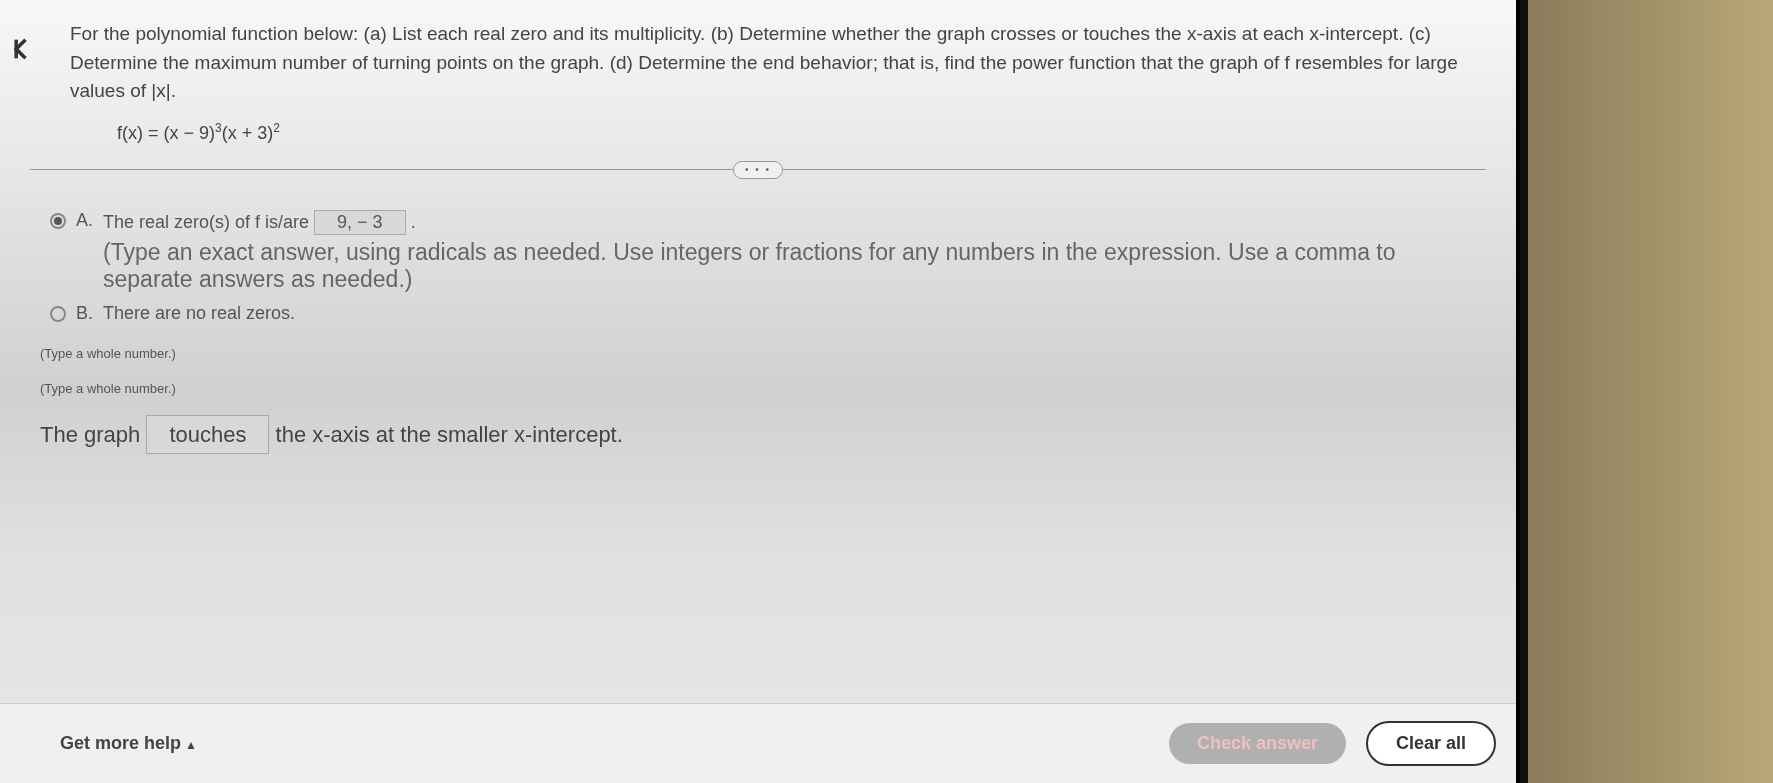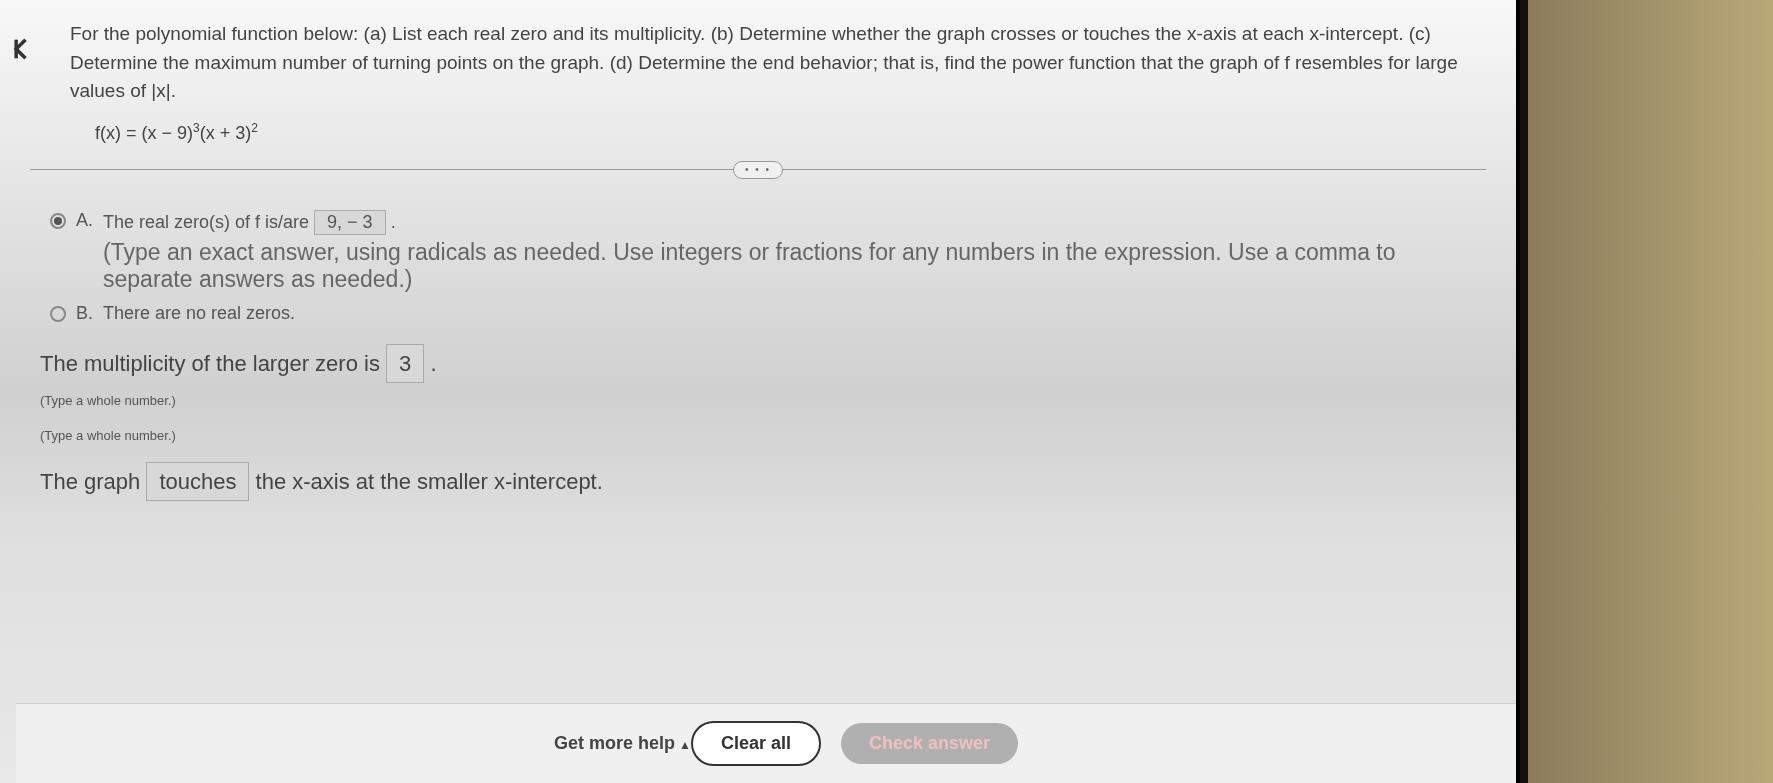--- a/index.html
+++ b/index.html
@@ -28,21 +28,21 @@
       color: #333;
       cursor: pointer;
     }
     .question-header {
       margin-left: 40px;
       color: #444;
       font-size: 19px;
       line-height: 1.5;
     }
     .formula {
-      margin-left: 65px;
+      margin-left: 87px;
       margin-top: 15px;
       color: #444;
       font-size: 18px;
     }
     .formula sup { font-size: 12px; vertical-align: super; }
     .divider-line {
       margin-top: 20px;
       border: none;
       border-top: 1px solid #999;
       position: relative;
@@ -102,21 +102,21 @@
       flex: 1;
     }
     .hint-text {
       font-size: 23px;
       color: #666;
       margin-top: 4px;
     }
     .answer-box {
       background: #d8d8d8;
       border: 1px solid #aaa;
-      padding: 1px 12px;
+      padding: 1px 22px;
       display: inline-block;
       position: relative;
     }
     .answer-box.error::after {
       content: '';
       position: absolute;
       right: -2px;
       top: -8px;
       width: 0;
       height: 0;
@@ -138,28 +138,28 @@
       display: inline-block;
       width: 22px;
       height: 22px;
       border: 1px solid #888;
       background: #fff;
       vertical-align: middle;
     }
     .footer-bar {
       position: absolute;
       bottom: 0;
-      left: 16px;
+      left: 0;
       right: 0;
       height: 80px;
       background: #f0f0f0;
       border-top: 1px solid #ccc;
       display: flex;
       align-items: center;
-      justify-content: center;
+      justify-content: space-between;
       padding: 0 20px;
     }
     .help-link {
       color: #444;
       font-weight: bold;
       font-size: 18px;
       cursor: pointer;
       margin-left: 40px;
     }
     .help-link .arrow-up {
@@ -243,41 +243,36 @@
       </div>
     </div>
     <div class="option-row">
       <div class="radio"></div>
       <div class="option-letter">B.</div>
       <div class="option-content">There are no real zeros.</div>
     </div>
   </div>
 
   <div class="body-text-area">
-    <div class="line">
-      <span>The multiplicity of the larger zero is </span>
-      <span class="answer-box">3</span>
-      <span>.</span>
-    </div>
     <div class="hint">(Type a whole number.)</div>
 
     <div class="hint">(Type a whole number.)</div>
 
 
     <div class="line" style="margin-top:6px;">
       <span>The graph </span>
       <span class="answer-box">touches</span>
       <span> the x-axis at the smaller x-intercept.</span>
     </div>
 
   </div>
 
   <div class="footer-bar">
     <div class="help-link">
       <span>Get more help</span><span class="arrow-up">▲</span>
     </div>
     <div class="footer-buttons">
+      <div class="btn btn-check">Check answer</div>
       <div class="btn btn-clear">Clear all</div>
-      <div class="btn btn-check">Check answer</div>
     </div>
   </div>
 
 </div>
 
 </body></html>

